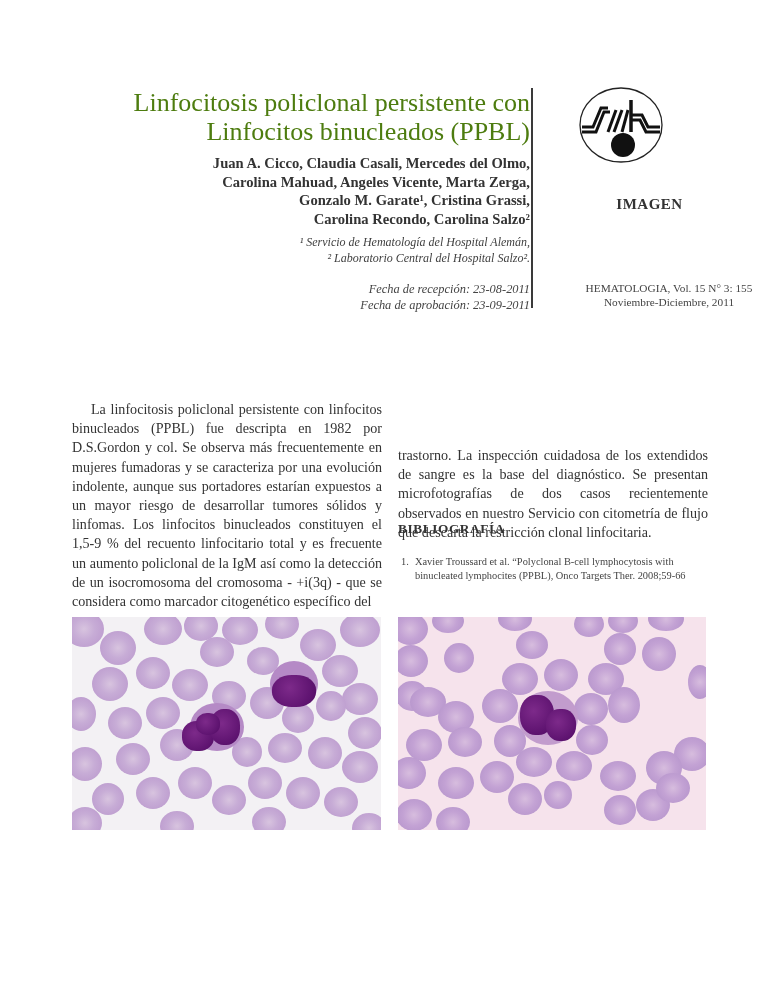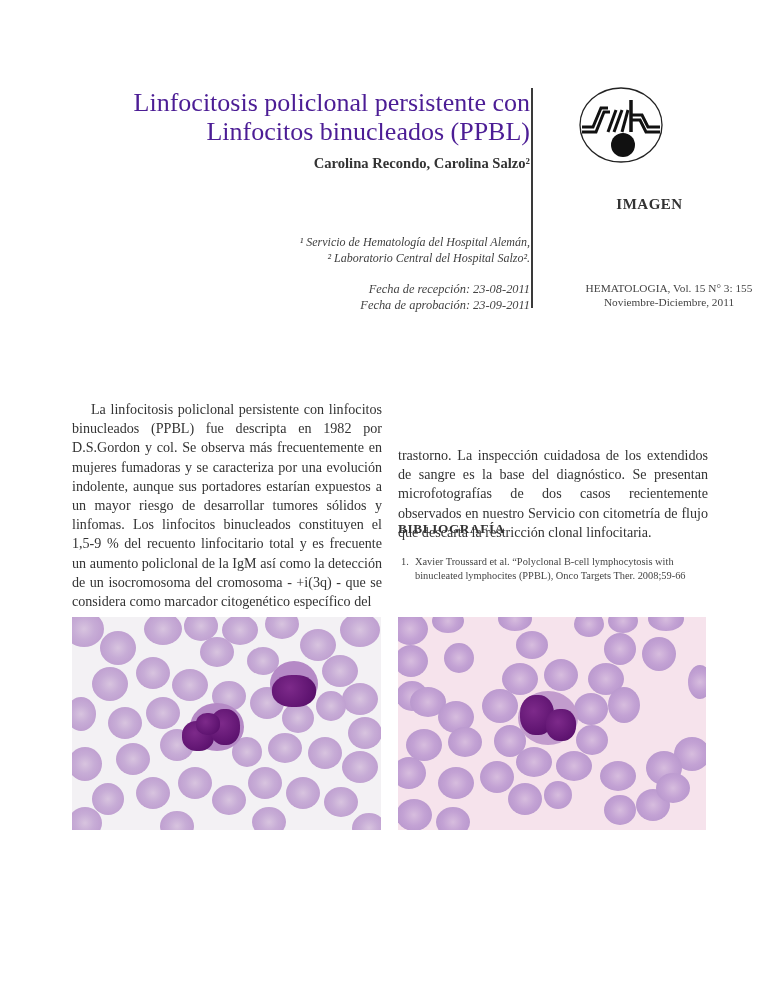--- a/index.html
+++ b/index.html
@@ -1,18 +1,18 @@
 <!DOCTYPE html>
 <html><head>
 <meta charset="utf-8">
 <style>
   html, body { margin: 0; padding: 0; background: #ffffff; }
   body { width: 768px; height: 994px; position: relative; overflow: hidden; font-family: "DejaVu Serif", "Liberation Serif", serif; color: #2a2a2a; }
 
-  .title { position: absolute; right: 238px; top: 88px; text-align: right; font-family: "Liberation Serif", serif; font-size: 26px; line-height: 29px; color: #4c1d95; }
+  .title { position: absolute; right: 238px; top: 88px; text-align: right; font-family: "Liberation Serif", serif; font-size: 26px; line-height: 29px; color: #4d7c0f; }
   .authors { position: absolute; right: 238px; top: 154px; text-align: right; font-family: "Liberation Serif", serif; font-weight: bold; font-size: 14.6px; line-height: 18.5px; color: #333; }
   .affil { position: absolute; right: 238px; top: 235px; text-align: right; font-family: "Liberation Serif", serif; font-style: italic; font-size: 12px; line-height: 15.5px; color: #404040; }
   .dates { position: absolute; right: 238px; top: 281px; text-align: right; font-family: "Liberation Serif", serif; font-style: italic; font-size: 12.4px; line-height: 16px; color: #444; }
 
   .divider { position: absolute; left: 531px; top: 88px; width: 2px; height: 220px; background: #3a3a3a; }
 
   .logo { position: absolute; left: 578px; top: 86px; width: 86px; height: 78px; }
   .section-label { position: absolute; left: 531px; top: 196px; width: 237px; text-align: center; font-family: "Liberation Serif", serif; font-weight: bold; font-size: 15px; letter-spacing: 0.5px; color: #333; }
   .journal { position: absolute; left: 531px; top: 281px; width: 276px; text-align: center; font-family: "Liberation Serif", serif; font-size: 11.3px; line-height: 14px; color: #444; }
 
@@ -38,20 +38,23 @@
 </style>
 </head>
 <body>
 
 <div class="title">
   <div>Linfocitosis policlonal persistente con</div>
   <div>Linfocitos binucleados (PPBL)</div>
 </div>
 
 <div class="authors">
+  <div>Juan A. Cicco, Claudia Casali, Mercedes del Olmo,</div>
+  <div>Carolina Mahuad, Angeles Vicente, Marta Zerga,</div>
+  <div>Gonzalo M. Garate¹, Cristina Grassi,</div>
   <div>Carolina Recondo, Carolina Salzo²</div>
 </div>
 
 <div class="affil">
   <div>¹ Servicio de Hematología del Hospital Alemán,</div>
   <div>² Laboratorio Central del Hospital Salzo².</div>
 </div>
 
 <div class="dates">
   <div>Fecha de recepción: 23-08-2011</div>

